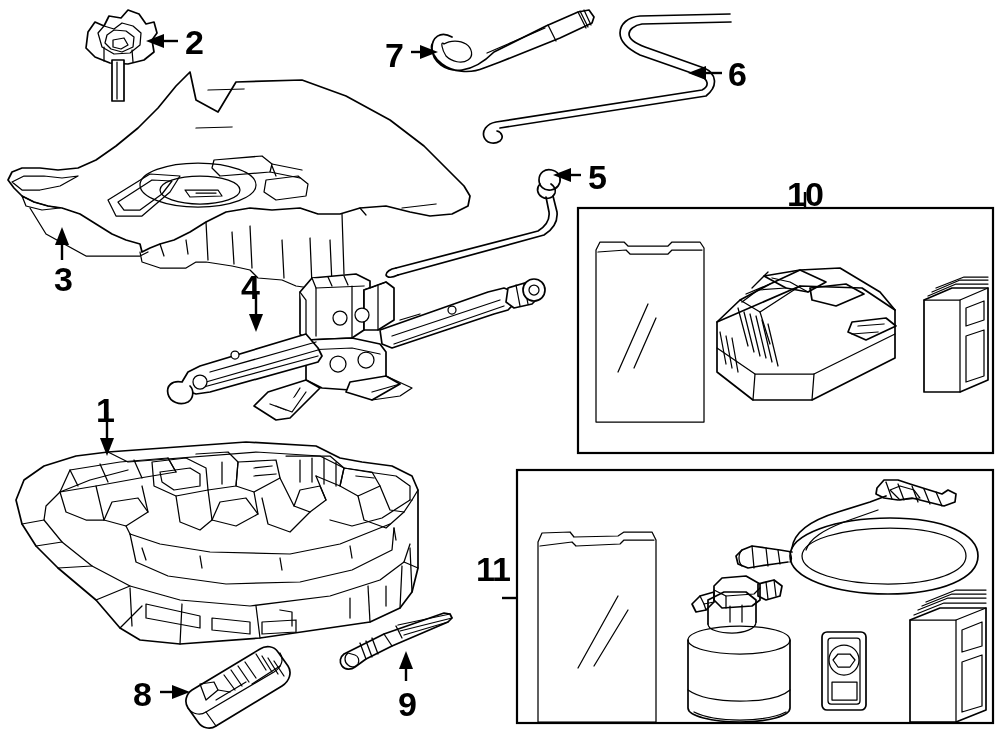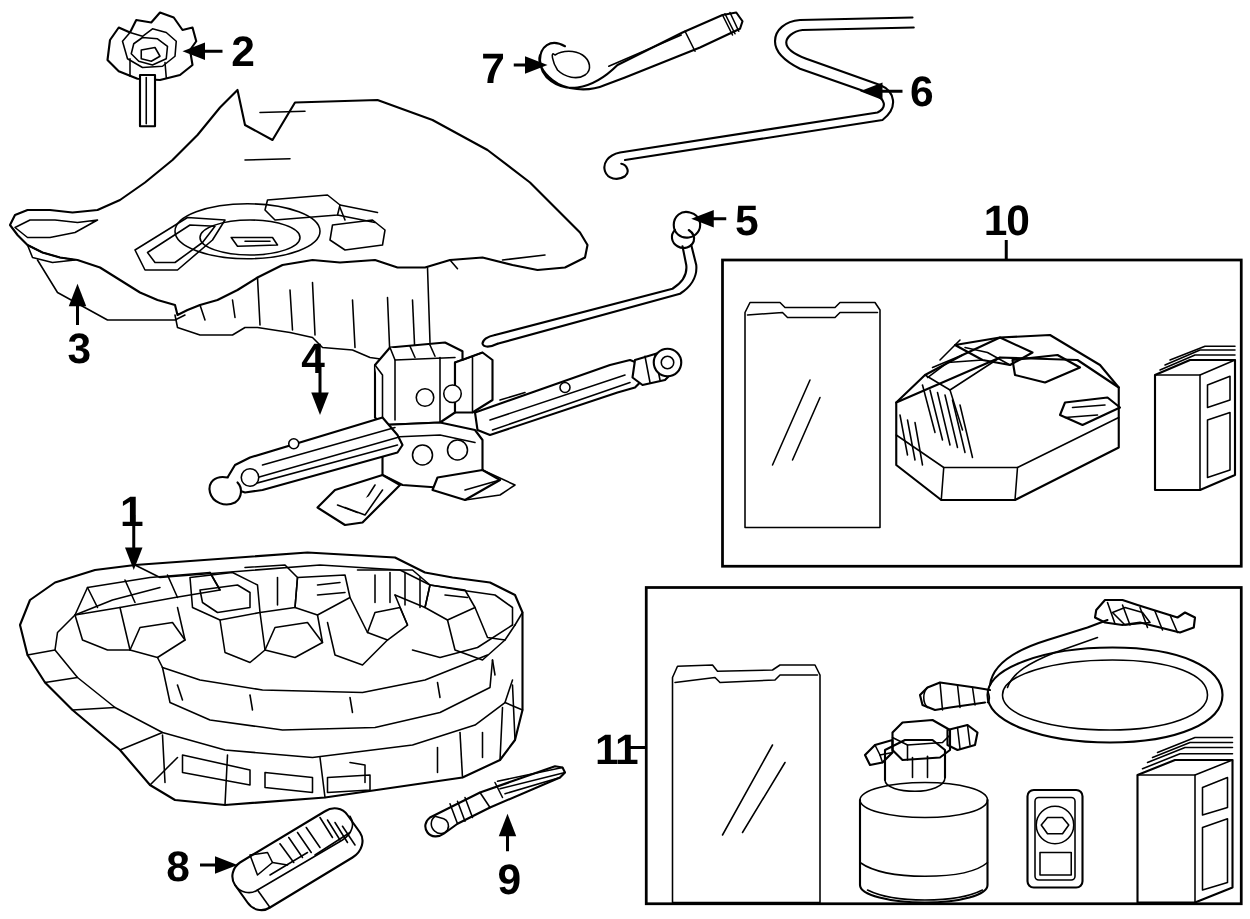--- a/index.html
+++ b/index.html
@@ -471,16 +471,16 @@
 
   <div class="callout" style="left:96px;  top:393px;">1</div>
   <div class="callout" style="left:185px; top:25px;">2</div>
   <div class="callout" style="left:54px;  top:262px;">3</div>
   <div class="callout" style="left:241px; top:270px;">4</div>
   <div class="callout" style="left:588px; top:160px;">5</div>
   <div class="callout" style="left:728px; top:57px;">6</div>
   <div class="callout" style="left:385px; top:38px;">7</div>
   <div class="callout" style="left:133px; top:677px;">8</div>
   <div class="callout" style="left:398px; top:687px;">9</div>
-  <div class="callout" style="left:787px; top:160px;">10</div>
-  <div class="callout" style="left:476px; top:583px;">11</div>
+  <div class="callout" style="left:787px; top:177px;">10</div>
+  <div class="callout" style="left:476px; top:552px;">11</div>
 
 </div>
 
 </body></html>

